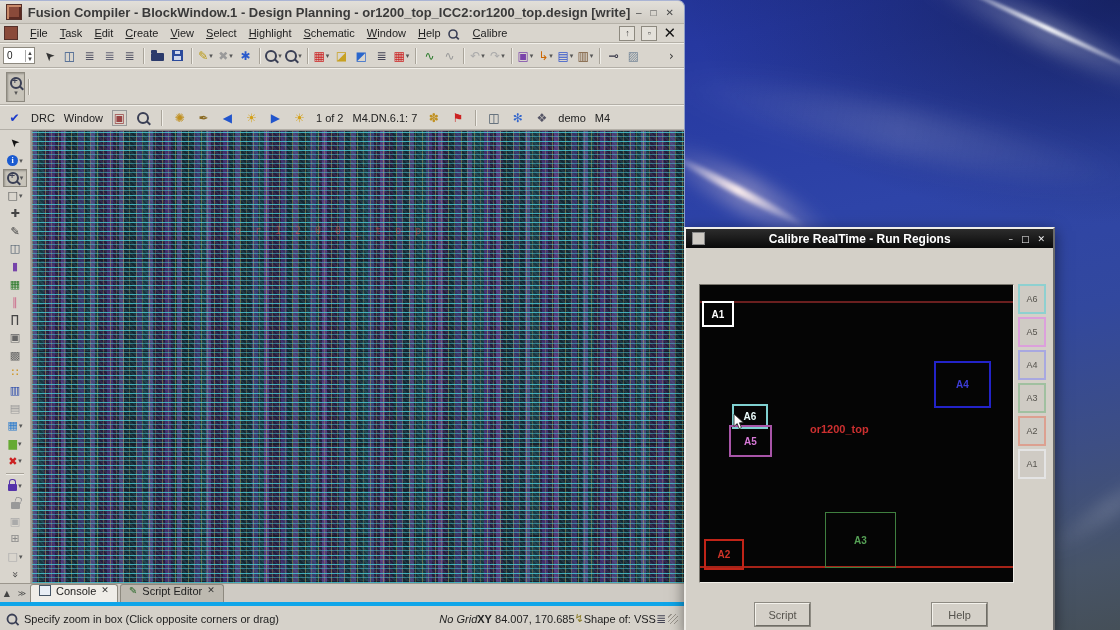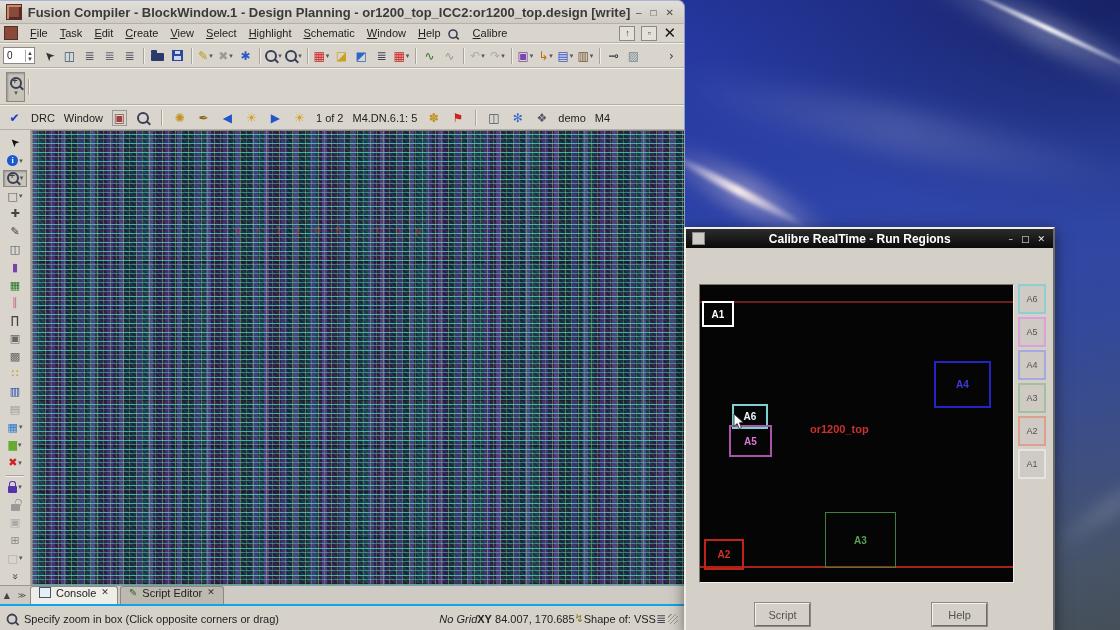--- a/index.html
+++ b/index.html
@@ -96,21 +96,21 @@
   
   #tabstrip{height:18px;background:#cfcbc4;border-top:1px solid #9b968d;display:flex;align-items:flex-end;}
   .tabrail{width:30px;display:flex;align-items:center;justify-content:space-around;height:100%;}
   .tabrailbtn{font-size:8px;color:#444;font-family:"DejaVu Sans",sans-serif;}
   .tab{display:flex;align-items:flex-start;gap:5px;height:17px;padding:0 8px;border:1px solid #8d897f;
     border-bottom:none;border-radius:3px 3px 0 0;font-size:11px;margin-right:2px;}
   .tab.active{background:#efede8;}
   .tab.inactive{background:#bdb9b0;}
   .tabico{width:10px;height:9px;border:1px solid #456;background:#e8eef5;}
   .tabx{font-size:9px;color:#333;font-family:"DejaVu Sans",sans-serif;}
-  #statusbar{height:25px;background:#d6d2ca;border-top:2px solid #0ea5e9;display:flex;
+  #statusbar{height:25px;background:#d6d2ca;border-top:4px solid #0ea5e9;display:flex;
     align-items:center;padding:0 6px;font-size:11px;color:#222;gap:6px;}
   .sb-hint{white-space:nowrap;}
   .sb-right{margin-left:auto;display:flex;align-items:center;gap:0;}
   .sb-grid{font-style:italic;}
   .sb-xy b{font-weight:bold;}
   .grip{width:10px;height:10px;margin-left:2px;
     background:repeating-linear-gradient(135deg,transparent 0 2px,#9b968d 2px 3px);}
   
   #calibre{position:absolute;left:684px;top:227px;width:367px;height:403px;background:#d4d0c8;
     border:2px solid;border-color:#efede8 #6a6a6a #6a6a6a #efede8;box-shadow:0 4px 14px rgba(0,0,0,.5);
@@ -335,21 +335,21 @@
         <span class="tbtn">
           <span class="g" style="color: rgb(212, 160, 23); font-family: &quot;DejaVu Sans&quot;, sans-serif;">☀</span>
         </span>
         <span class="tbtn">
           <span class="g" style="color: rgb(34, 85, 204); font-family: &quot;DejaVu Sans&quot;, sans-serif;">▶</span>
         </span>
         <span class="tbtn">
           <span class="g" style="color: rgb(212, 160, 23); font-family: &quot;DejaVu Sans&quot;, sans-serif;">☀</span>
         </span>
         <span class="tlabel">1 of 2</span>
-        <span class="tlabel">M4.DN.6.1: 5</span>
+        <span class="tlabel">M4.DN.6.1: 7</span>
         <span class="tbtn">
           <span class="g" style="color: rgb(192, 144, 32); font-family: &quot;DejaVu Sans&quot;, sans-serif;">✽</span>
         </span>
         <span class="tbtn">
           <span class="g" style="color: rgb(204, 34, 34); font-family: &quot;DejaVu Sans&quot;, sans-serif;">⚑</span>
         </span>
         <span class="tsep"></span>
         <span class="tbtn">
           <span class="g" style="color: rgb(68, 85, 102); font-family: &quot;DejaVu Sans&quot;, sans-serif;">◫</span>
         </span>

